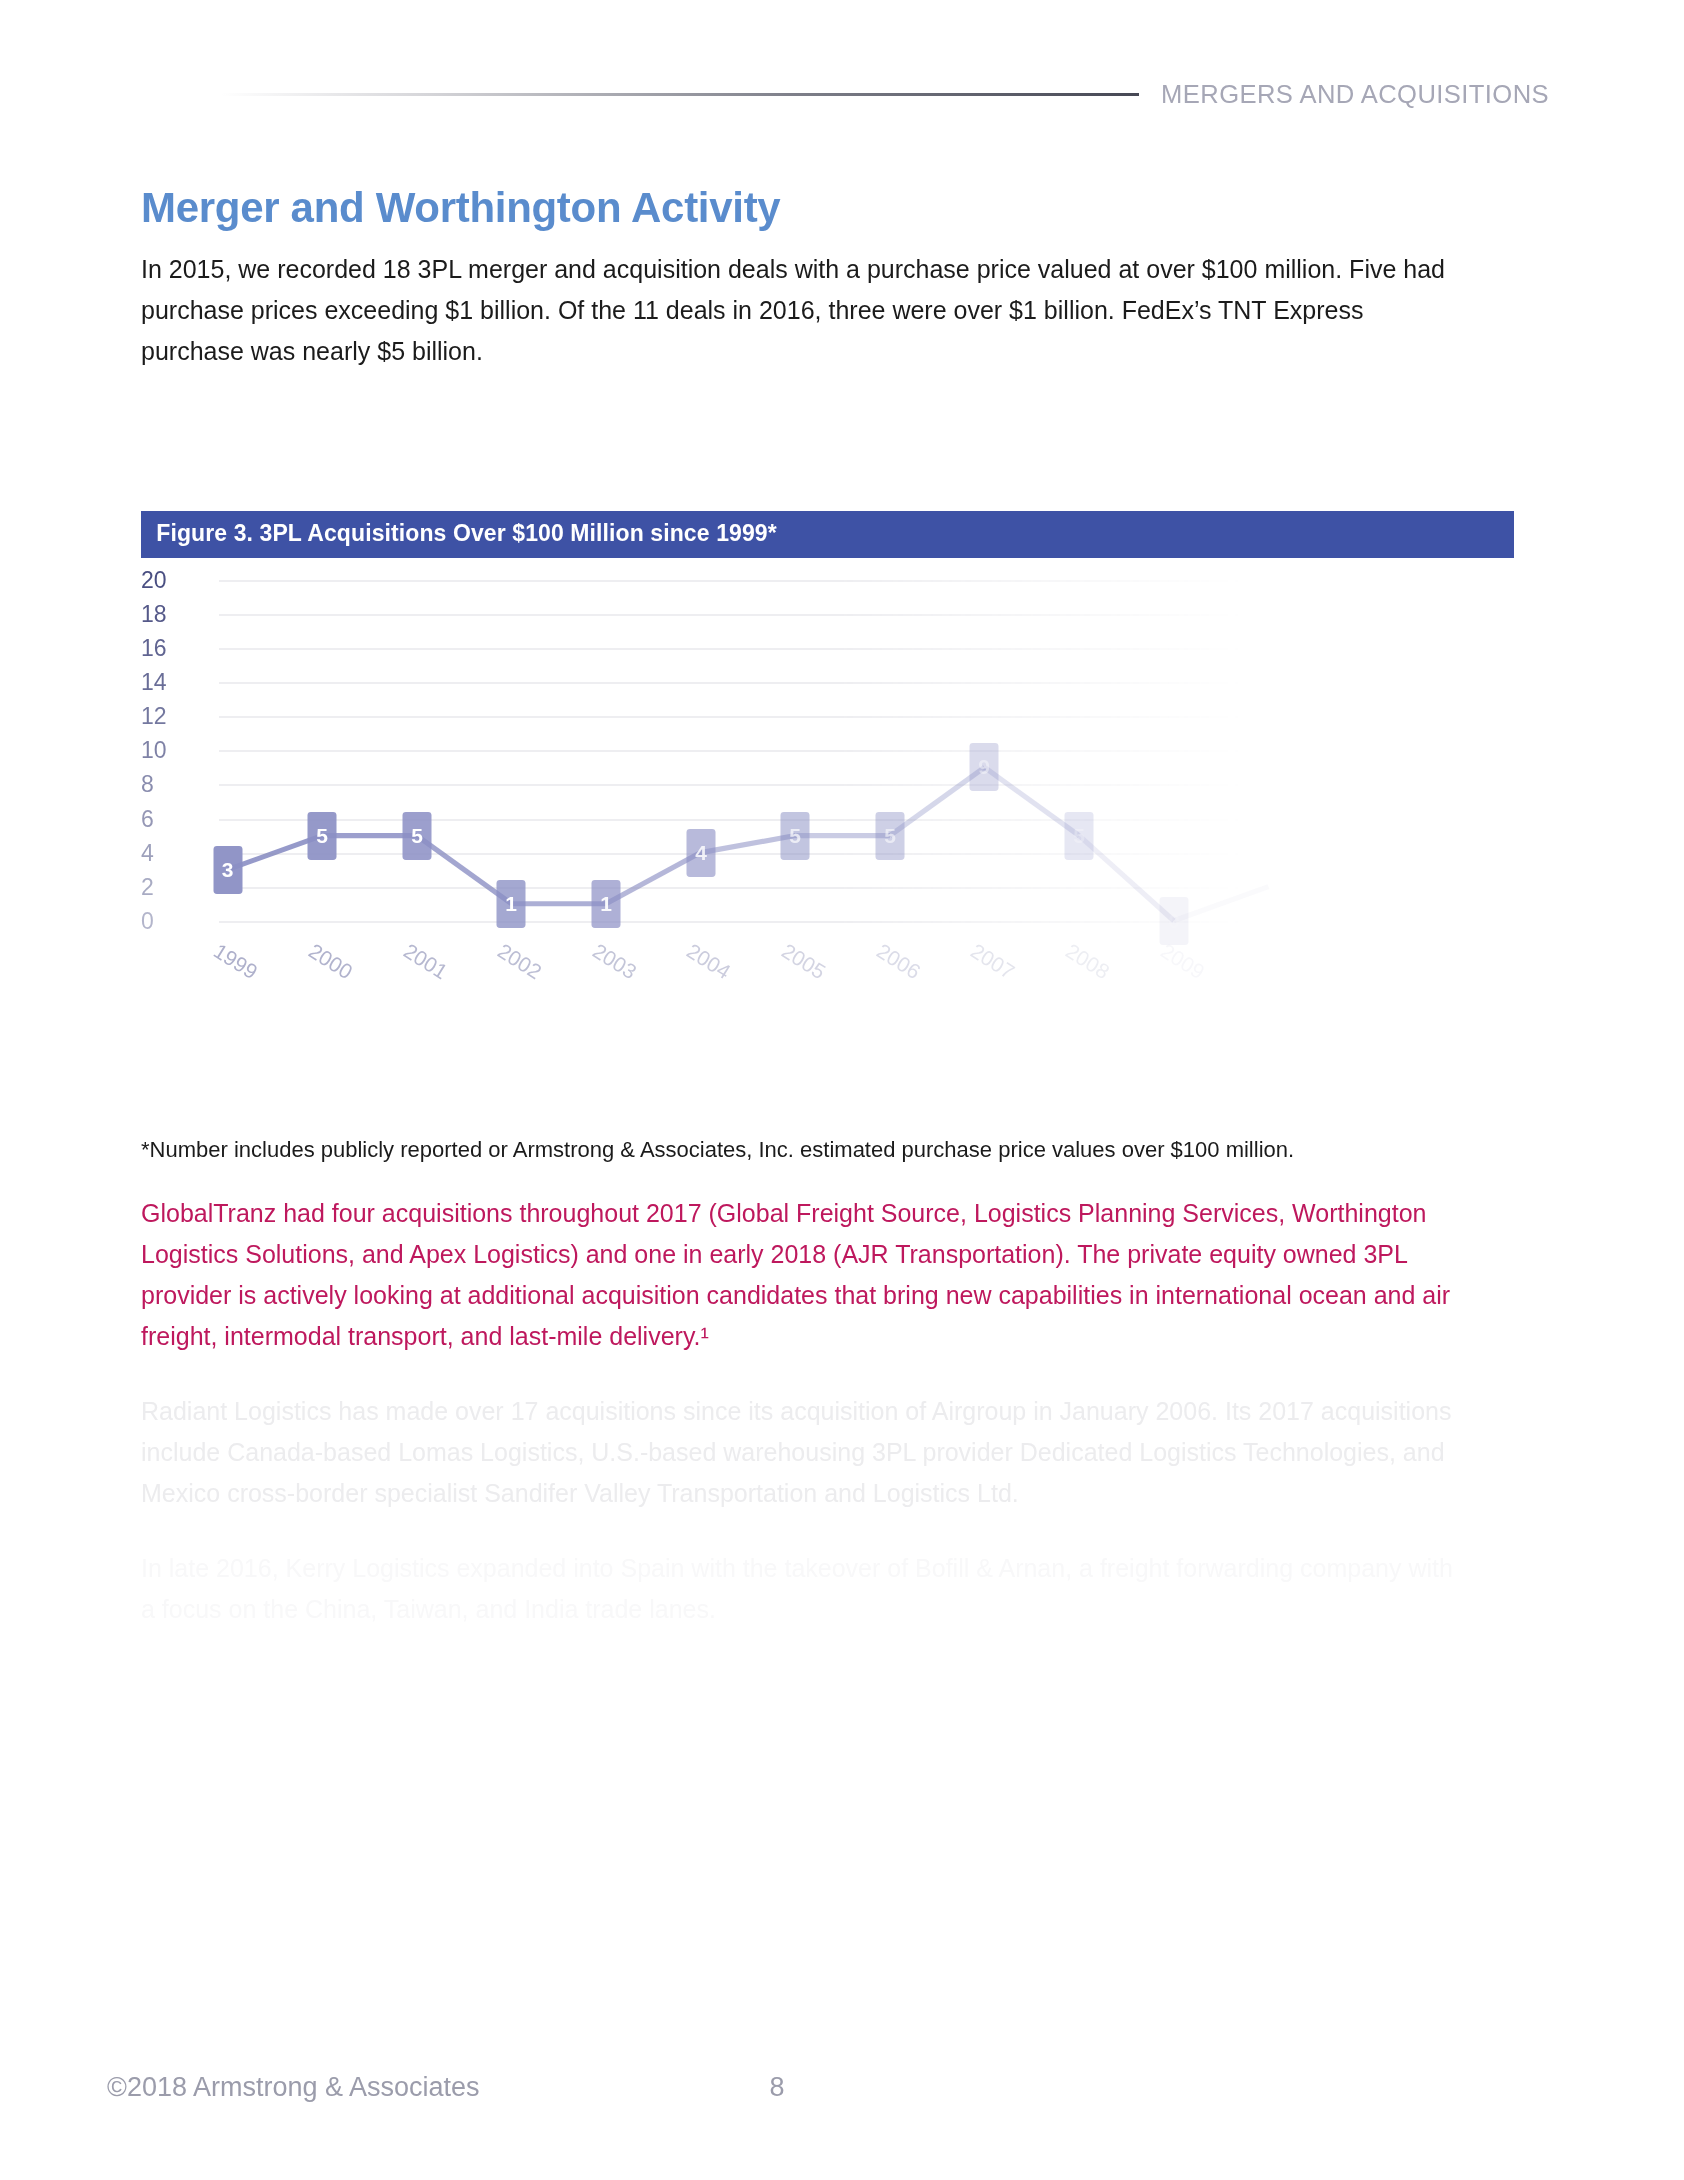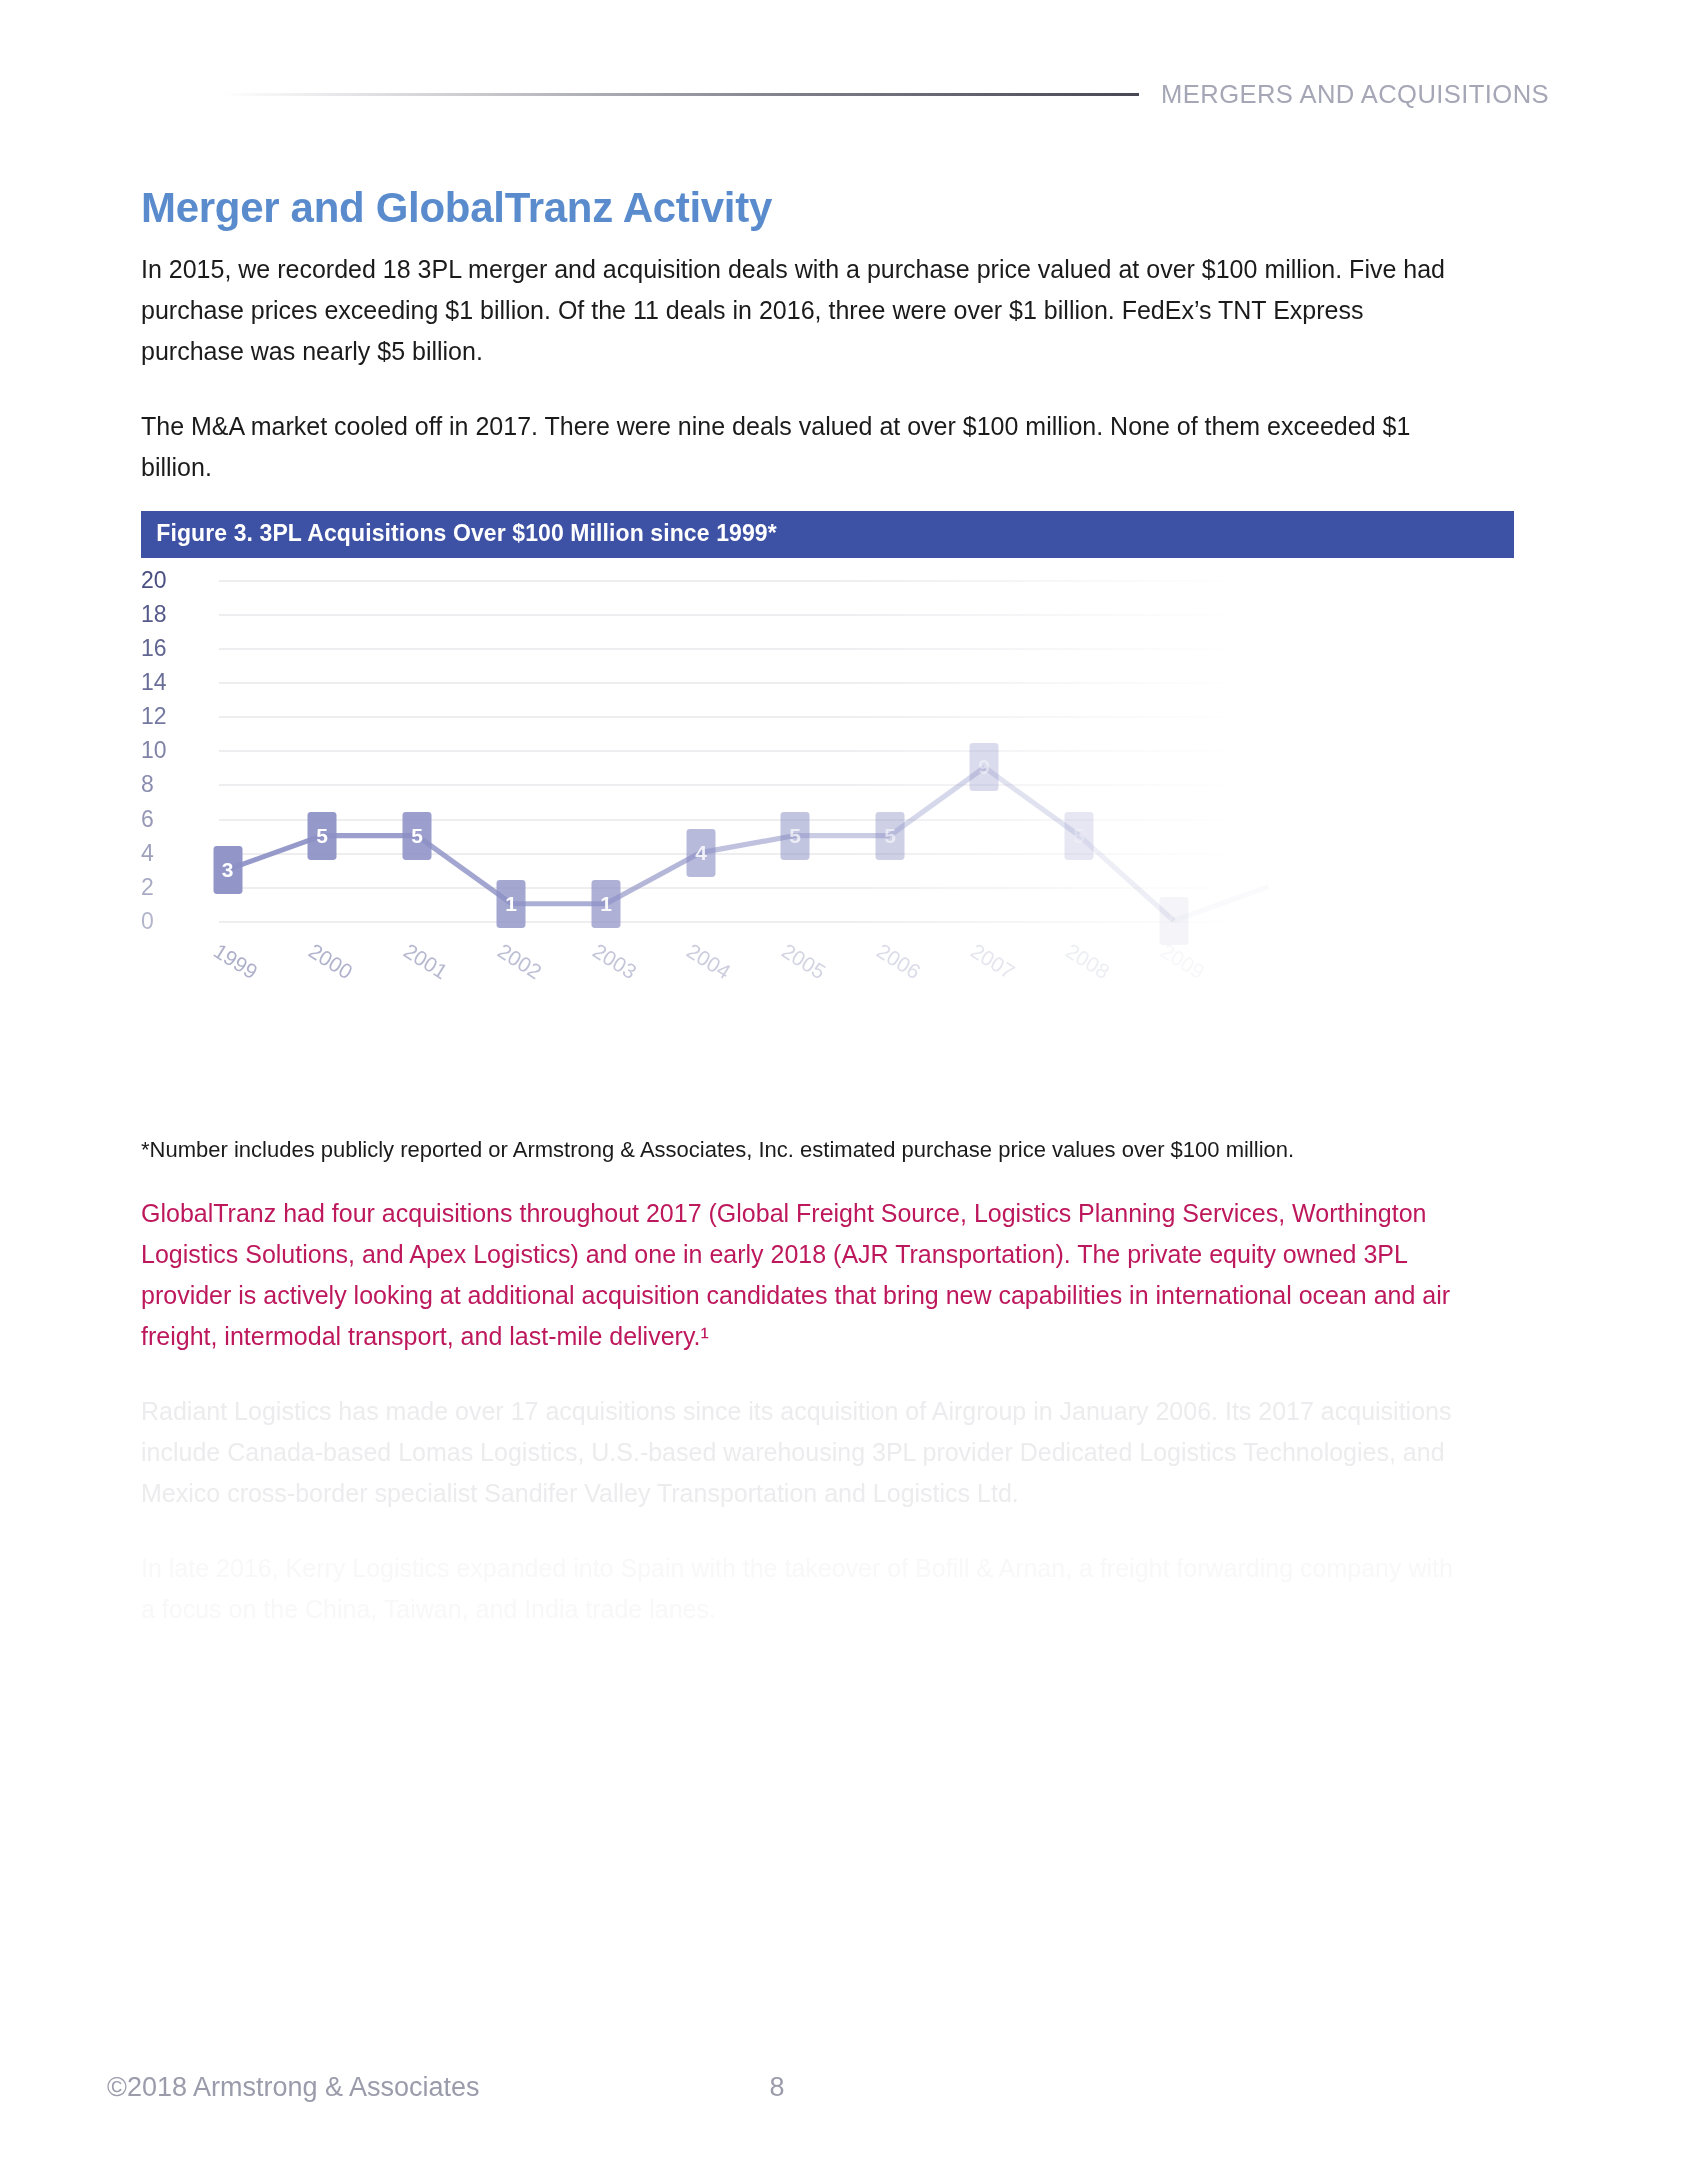--- a/index.html
+++ b/index.html
@@ -174,25 +174,24 @@
 </head>
 <body>
 
 <div class="page">
 
   <div class="running-header">
     <div class="header-rule"></div>
     <div class="header-label">MERGERS AND ACQUISITIONS</div>
   </div>
 
-  <div class="page-title">Merger and GlobalTranz Activity</div>
+  <div class="page-title">Merger and Worthington Activity</div>
 
   <div class="body-col top-paras">
     <p class="para">In 2015, we recorded 18 3PL merger and acquisition deals with a purchase price valued at over $100 million. Five had purchase prices exceeding $1 billion. Of the 11 deals in 2016, three were over $1 billion. FedEx’s TNT Express purchase was nearly $5 billion.</p>
-    <p class="para">The M&amp;A market cooled off in 2017. There were nine deals valued at over $100 million. None of them exceeded $1 billion.</p>
   </div>
 
   <div class="figure">
     <div class="figure-header">Figure 3. 3PL Acquisitions Over $100 Million since 1999*</div>
 
     <div class="chart-area">
       <div class="plot" id="plot">
         <svg class="series" id="series-svg" width="1346" height="443" viewBox="0 0 1580 520">
             <line x1="10" y1="340" x2="121.07692307692308" y2="300" stroke="#8b8fc4" stroke-width="6" stroke-opacity="0.902"></line>
             <line x1="121.07692307692308" y1="300" x2="232.15384615384616" y2="300" stroke="#8b8fc4" stroke-width="6" stroke-opacity="0.854"></line>

